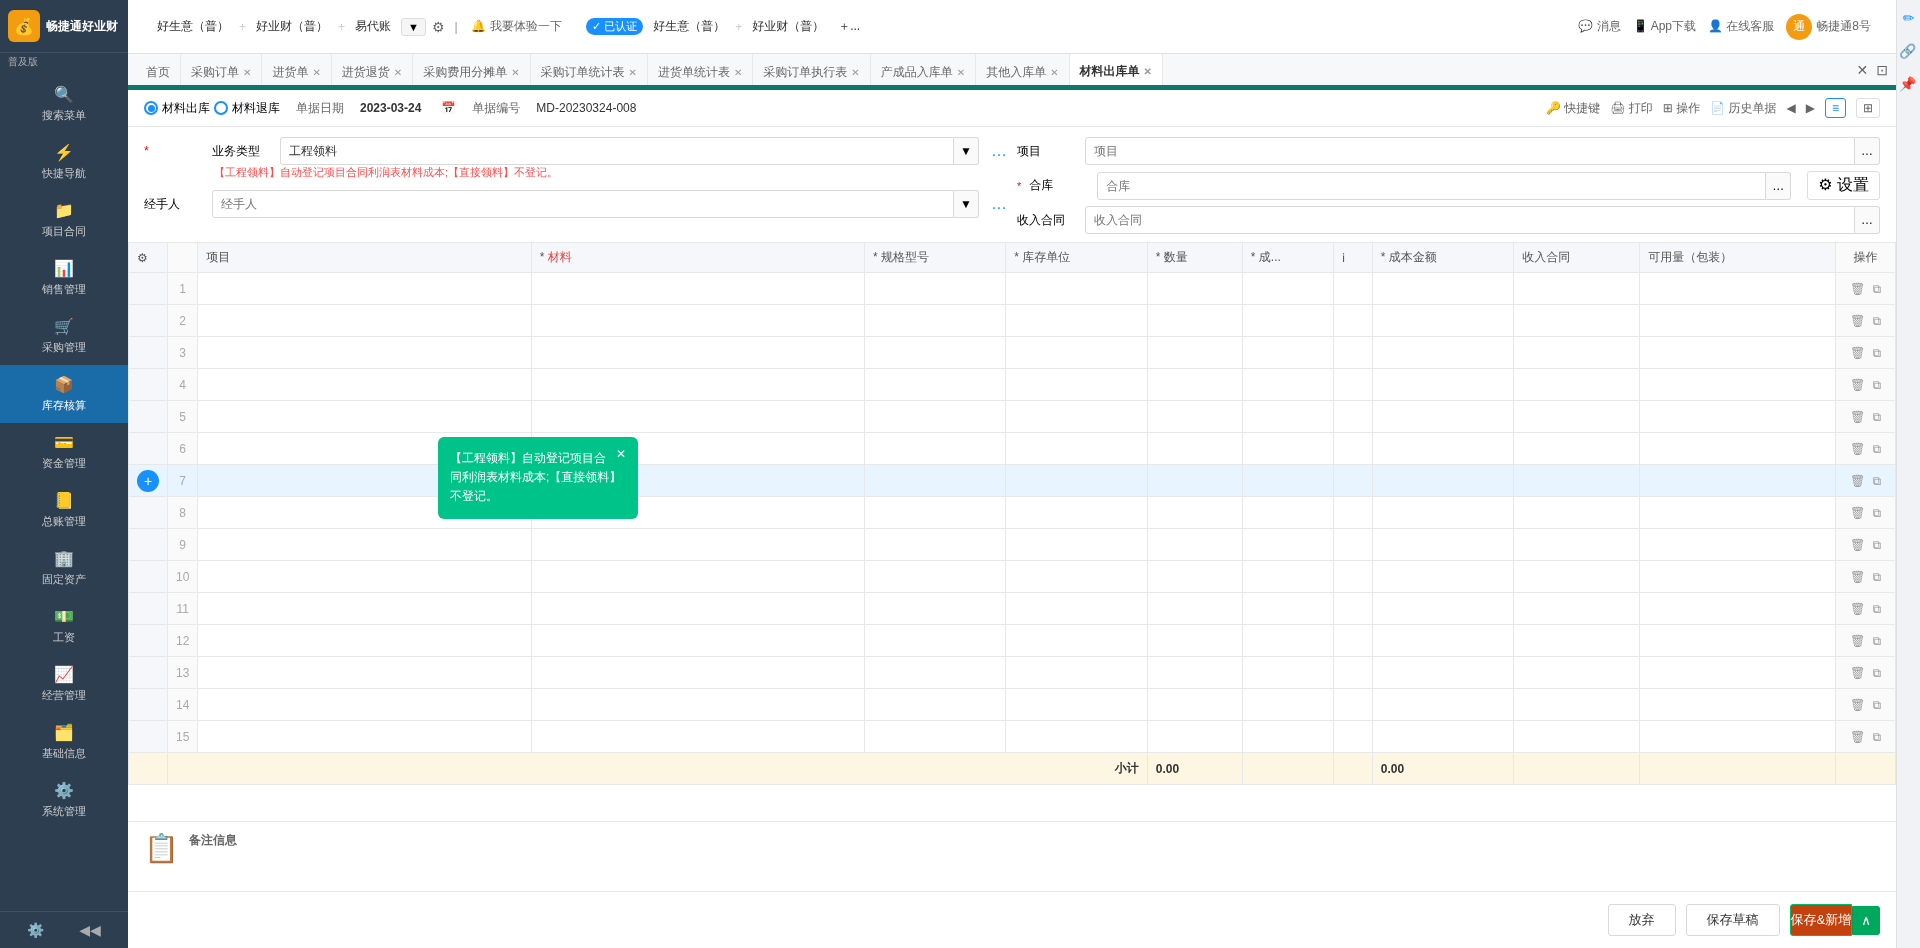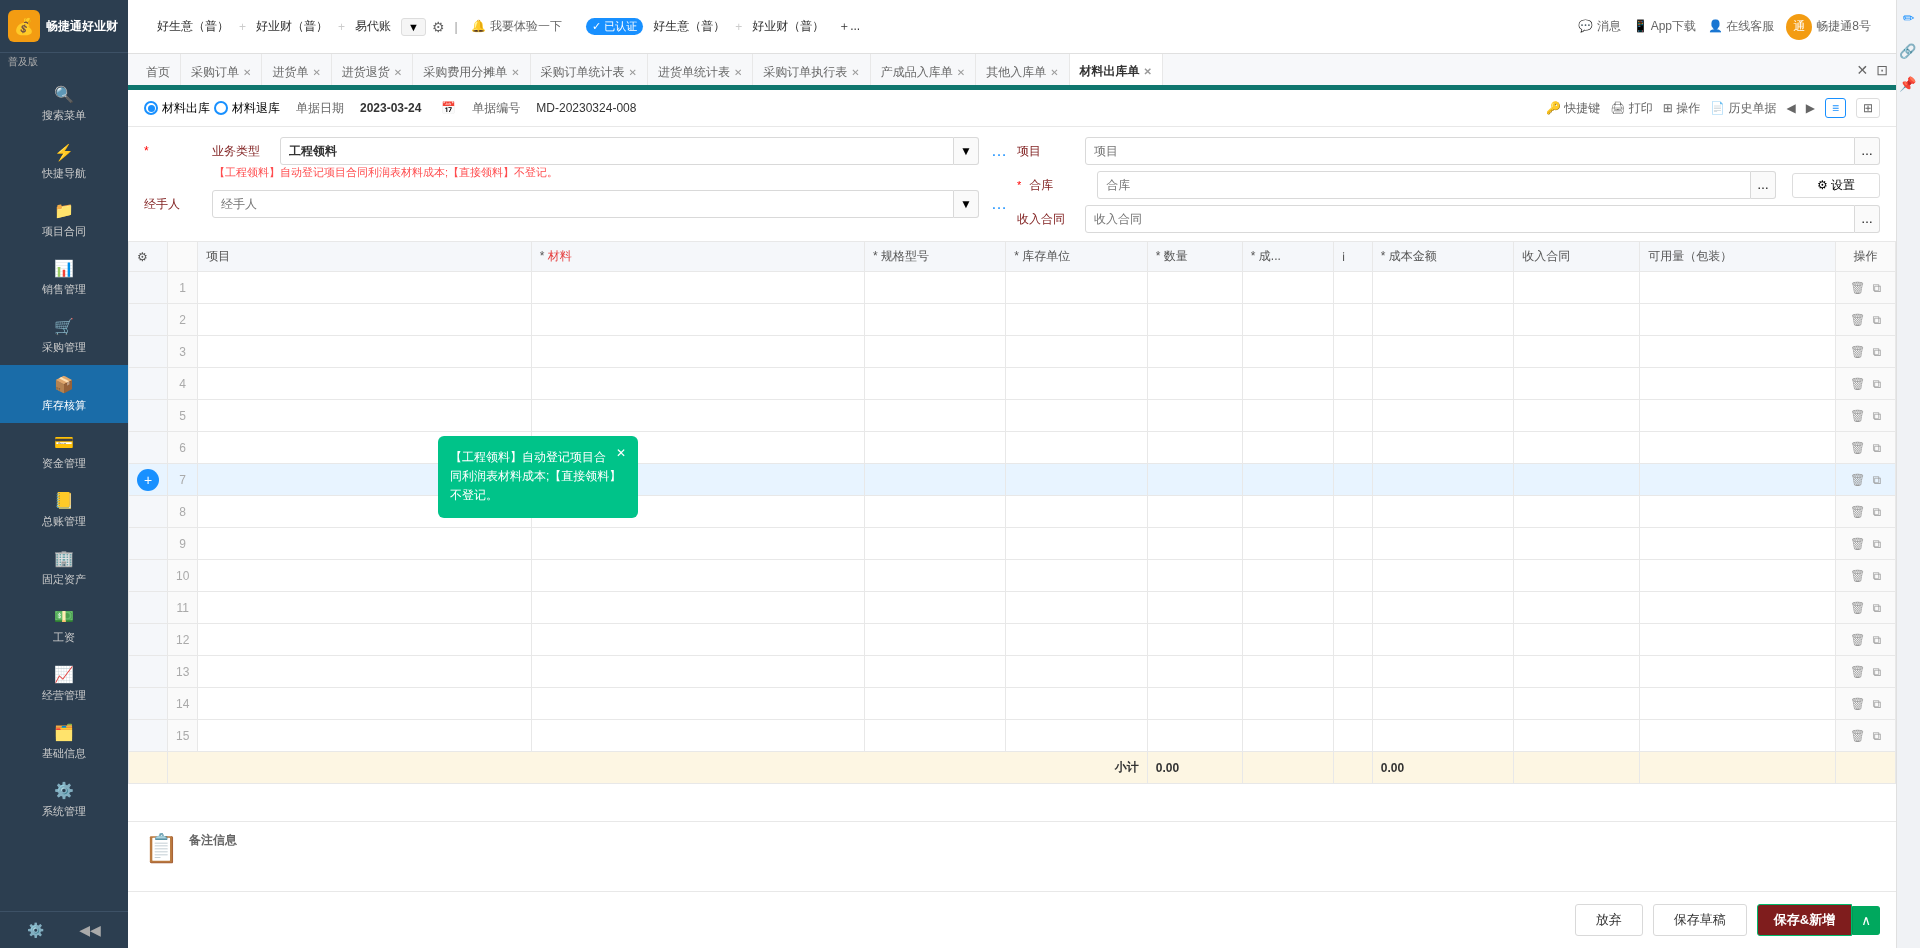--- a/index.html
+++ b/index.html
@@ -64,21 +64,21 @@
     .doc-date-label { color: #666; }
     .doc-date-value { color: #333; font-weight: bold; }
     .doc-date-icon { color: #1890ff; cursor: pointer; margin-left: 4px; }
     .doc-num-label { color: #666; }
     .doc-num-value { color: #333; }
     .doc-header-right { margin-left: auto; display: flex; align-items: center; gap: 10px; color: #666; font-size: 12px; }
     .doc-header-btn { display: flex; align-items: center; gap: 3px; cursor: pointer; }
     .view-btn { border: 1px solid #ddd; border-radius: 3px; padding: 2px 6px; cursor: pointer; font-size: 12px; }
     .view-btn.active { border-color: #1890ff; color: #1890ff; }
     .form-row { display: flex; align-items: center; gap: 8px; }
-    .form-label { color: #7f1d1d; white-space: nowrap; min-width: 60px; }
+    .form-label { color: #000000; white-space: nowrap; min-width: 60px; }
     .form-input {
       border: 1px solid #d9d9d9; border-radius: 3px; padding: 3px 8px; font-size: 12px; color: #333; flex: 1; height: 28px; outline: none;
     }
     .form-input-with-arrow { display: flex; align-items: center; flex: 1; }
     .form-input-with-arrow input { flex: 1; border: 1px solid #d9d9d9; border-radius: 3px 0 0 3px; padding: 3px 8px; font-size: 12px; height: 28px; outline: none; }
     .form-arrow { border: 1px solid #d9d9d9; border-left: none; border-radius: 0 3px 3px 0; padding: 3px 6px; background: #fafafa; height: 28px; cursor: pointer; display: flex; align-items: center; }
     .form-expand { color: #1890ff; cursor: pointer; margin-left: 4px; font-size: 16px; }
 
     
     .table-wrap { flex: 1; overflow: auto; position: relative; }
@@ -107,21 +107,21 @@
 
     
     .bottom-note { border-top: 1px solid #e8e8e8; padding: 10px 16px; display: flex; align-items: flex-start; gap: 10px; min-height: 70px; }
     .note-input { flex: 1; border: none; outline: none; font-size: 12px; color: #999; resize: none; }
     .note-label { color: #666; font-size: 12px; font-weight: bold; }
 
     
     .footer-btns { padding: 12px 16px; display: flex; justify-content: flex-end; gap: 10px; border-top: 1px solid #e8e8e8; background: #fff; flex-shrink: 0; }
     .btn { padding: 6px 20px; border-radius: 3px; font-size: 13px; cursor: pointer; border: 1px solid #ddd; background: #fff; }
     .btn-primary-split { display: flex; align-items: center; }
-    .btn-primary-main { background: #7f1d1d; color: #fff; border: 1px solid #00b96b; padding: 6px 16px; border-radius: 3px 0 0 3px; cursor: pointer; font-size: 13px; font-weight: bold; }
+    .btn-primary-main { background: #c2410c; color: #fff; border: 1px solid #00b96b; padding: 6px 0; border-radius: 3px 0 0 3px; cursor: pointer; font-size: 13px; }
     .btn-primary-arrow { background: #00a85e; color: #fff; border: 1px solid #00a85e; padding: 6px 8px; border-radius: 0 3px 3px 0; cursor: pointer; border-left: 1px solid #009955; }
     .btn-discard { background: #fff; border: 1px solid #d9d9d9; color: #333; padding: 6px 20px; border-radius: 3px; cursor: pointer; font-size: 13px; }
 
     
     ::-webkit-scrollbar { width: 6px; height: 6px; }
     ::-webkit-scrollbar-thumb { background: #ccc; border-radius: 3px; }
 
     
     .right-panel { width: 24px; background: #f0f2f5; display: flex; flex-direction: column; align-items: center; gap: 8px; padding: 6px 2px; border-left: 1px solid #e0e0e0; }
     .right-panel-icon { font-size: 14px; color: #999; cursor: pointer; writing-mode: vertical-rl; padding: 4px; }
@@ -313,21 +313,21 @@
     </div>
 
     <div style="padding:10px 16px 0; flex-shrink:0;">
       <div style="display:grid;grid-template-columns:1fr 1fr;gap:10px;">
 
         <div>
           <div class="form-row">
             <span class="form-label" style="color:red;white-space:nowrap;">* </span>
             <span class="form-label">业务类型</span>
             <div class="form-input-with-arrow" style="flex:1;">
-              <input type="text" class="form-input" style="border-radius: 3px 0px 0px 3px; flex: 1 1 0%; font-weight: bold;" value="工程领料">
+              <input type="text" class="form-input" style="border-radius: 3px 0px 0px 3px; flex: 1 1 0%;" value="工程领料">
               <div class="form-arrow">▼</div>
             </div>
             <span class="form-expand">…</span>
           </div>
           <div class="warning-hint">【工程领料】自动登记项目合同利润表材料成本;【直接领料】不登记。</div>
           <div class="form-row" style="margin-top:6px;">
             <span class="form-label" style="min-width:60px;">经手人</span>
             <div class="form-input-with-arrow" style="flex:1;">
               <input type="text" class="form-input" style="border-radius: 3px 0px 0px 3px; flex: 1 1 0%;" placeholder="经手人">
               <div class="form-arrow">▼</div>
@@ -344,21 +344,21 @@
               <div class="form-arrow">…</div>
             </div>
           </div>
           <div class="form-row" style="margin-top:6px;">
             <span style="color:red;font-size:11px;">* </span>
             <span class="form-label">合库</span>
             <div class="form-input-with-arrow" style="flex:1;">
               <input type="text" class="form-input" style="border-radius: 3px 0px 0px 3px; flex: 1 1 0%;" placeholder="合库">
               <div class="form-arrow">…</div>
             </div>
-            <button style="margin-left:8px;padding:3px 24px;border:1px solid #ddd;border-radius:3px;background:#fff;cursor:pointer;font-size:12px;">⚙ 设置</button>
+            <button style="margin-left:8px;padding:3px 10px;border:1px solid #ddd;border-radius:3px;background:#fff;cursor:pointer;font-size:16px;">⚙ 设置</button>
           </div>
           <div class="form-row" style="margin-top:6px;">
             <span class="form-label">收入合同</span>
             <div class="form-input-with-arrow" style="flex:1;">
               <input type="text" class="form-input" style="border-radius: 3px 0px 0px 3px; flex: 1 1 0%;" placeholder="收入合同">
               <div class="form-arrow">…</div>
             </div>
           </div>
         </div>
       </div>

